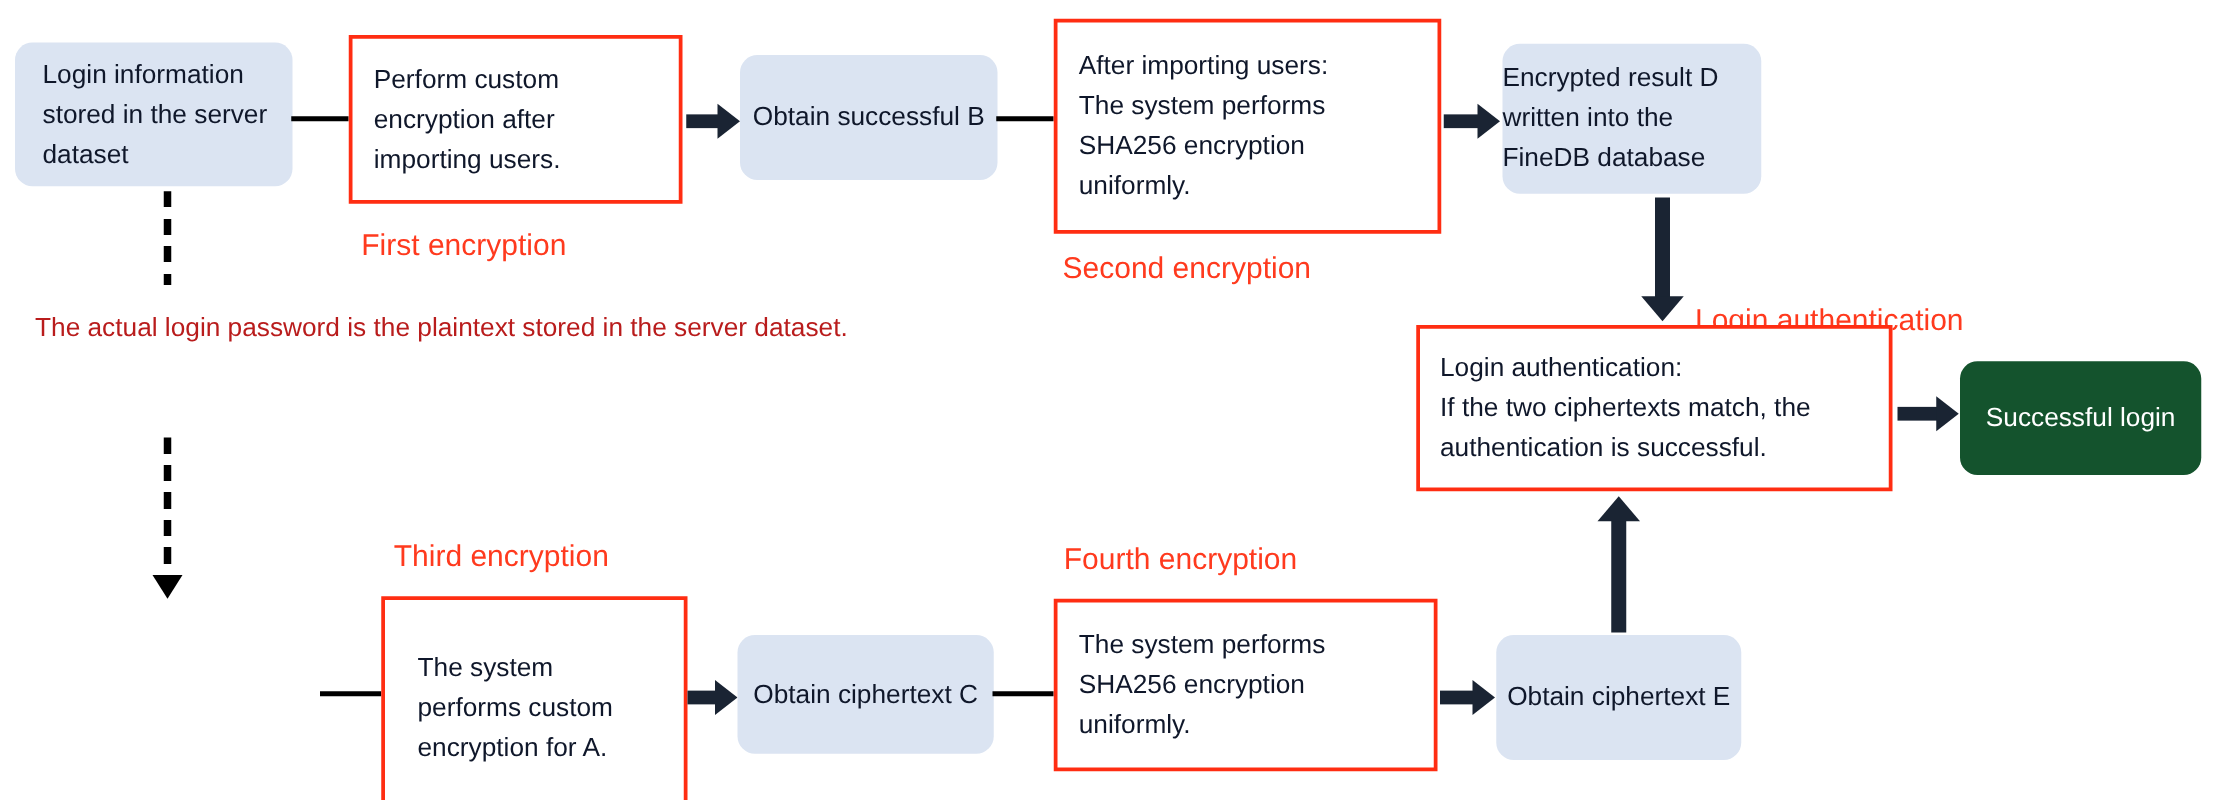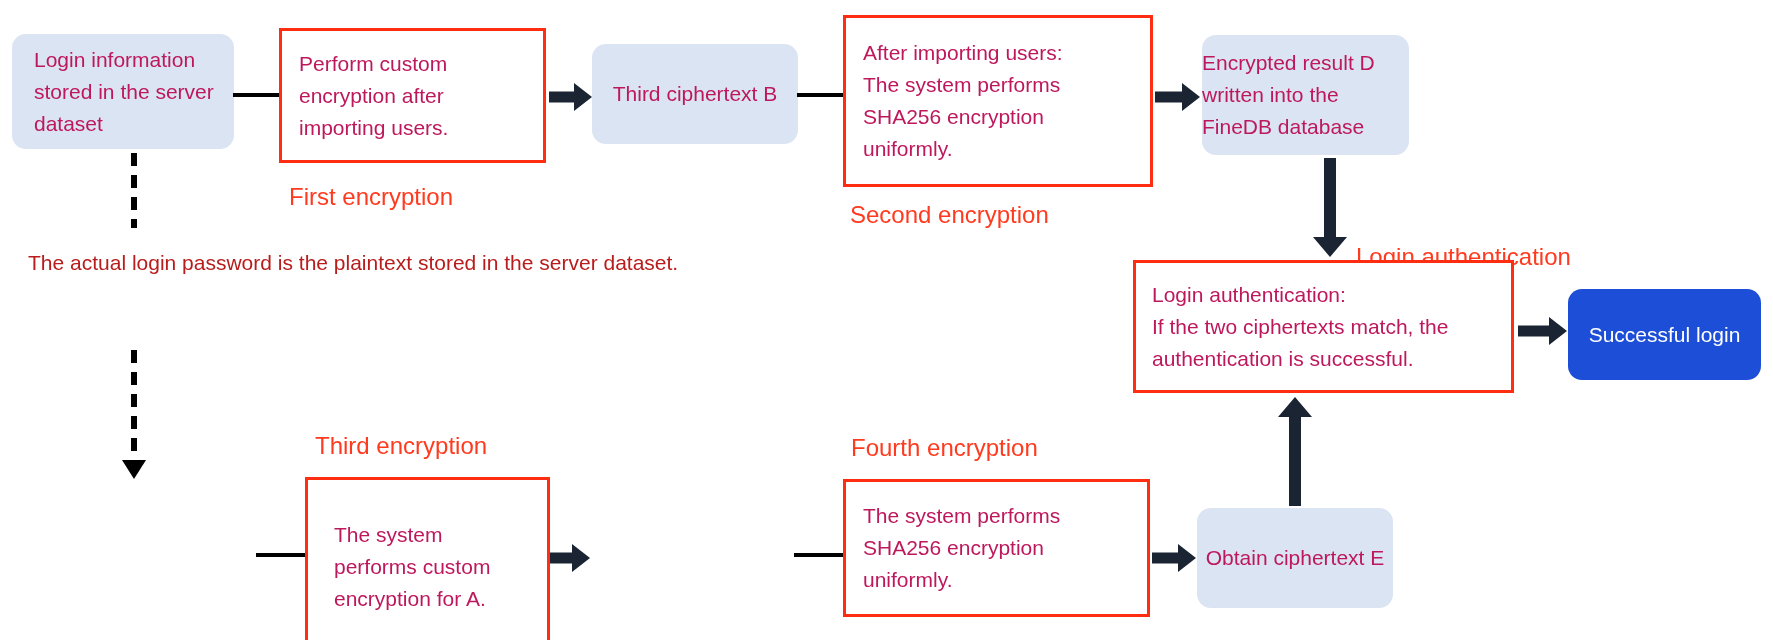--- a/index.html
+++ b/index.html
@@ -2,25 +2,25 @@
 <html><head>
 <meta charset="utf-8">
 <style>
   * { margin:0; padding:0; box-sizing:border-box; }
   html,body { background:#ffffff; }
   body { font-family:"Liberation Sans", sans-serif; }
   .canvas {
     position:relative; width:1773px; height:640px; background:#ffffff;
     overflow:hidden;
   }
-  .node { position:absolute; display:flex; align-items:center; font-size:21px; line-height:32px; color:#be185d; }
+  .node { position:absolute; display:flex; align-items:center; font-size:21px; line-height:32px; color:#0f172a; }
   .node .txt { white-space:pre-line; }
   .blue-light { background:#dbe4f2; border-radius:14px; }
   .blue-strong { background:#1f6eee; border-radius:20px; color:#ffffff; }
-  .green { background:#1d4ed8; border-radius:14px; color:#ffffff; }
+  .green { background:#14532d; border-radius:14px; color:#ffffff; }
   .red-outline { background:#ffffff; border:3px solid #ff2d12; }
   .center { justify-content:center; text-align:center; }
   .red-label { position:absolute; font-size:24px; color:#ff3a1e; white-space:nowrap; }
   .note { position:absolute; font-size:21px; line-height:33px; color:#b91c1c;text-align:right; }
   .hline { position:absolute; height:4px; background:#000; }
   
   .arrow-r { position:absolute; }
   .arrow-r .shaft { position:absolute; left:0; right:16px; top:50%; transform:translateY(-50%); height:11px; background:#1a2433; }
   .arrow-r .head { position:absolute; right:0; top:50%; transform:translateY(-50%); width:0; height:0;
       border-top:14px solid transparent; border-bottom:14px solid transparent; border-left:18px solid #1a2433; }
@@ -58,21 +58,21 @@
   </div>
 
   <div class="red-label" style="left:289px; top:183px;">First encryption</div>
 
   <div class="arrow-r" style="left:549px; top:83px; width:43px; height:28px;">
     <div class="shaft"></div>
       <div class="head"></div>
   </div>
 
   <div class="node blue-light center" style="left:592px; top:44px; width:206px; height:100px;">
-    <div class="txt">Third ciphertext B</div>
+    <div class="txt">Obtain successful B</div>
   </div>
 
   <div class="hline" style="left:797px; top:93px; width:46px;"></div>
 
   <div class="node red-outline" style="left:843px; top:15px; width:310px; height:172px; padding-left:17px;">
     <div class="txt">After importing users:
 The system performs
 SHA256 encryption
 uniformly.</div>
   </div>
@@ -130,20 +130,23 @@
     <div class="txt">The system
 performs custom
 encryption for A.</div>
   </div>
 
   <div class="arrow-r" style="left:550px; top:544px; width:40px; height:28px;">
     <div class="shaft"></div>
       <div class="head"></div>
   </div>
 
+  <div class="node blue-light center" style="left:590px; top:508px; width:205px; height:95px;">
+    <div class="txt">Obtain ciphertext C</div>
+  </div>
 
   <div class="hline" style="left:794px; top:553px; width:49px;"></div>
 
   <div class="red-label" style="left:851px; top:434px;">Fourth encryption</div>
 
   <div class="node red-outline" style="left:843px; top:479px; width:307px; height:138px; padding-left:17px;">
     <div class="txt">The system performs
 SHA256 encryption
 uniformly.</div>
   </div>

